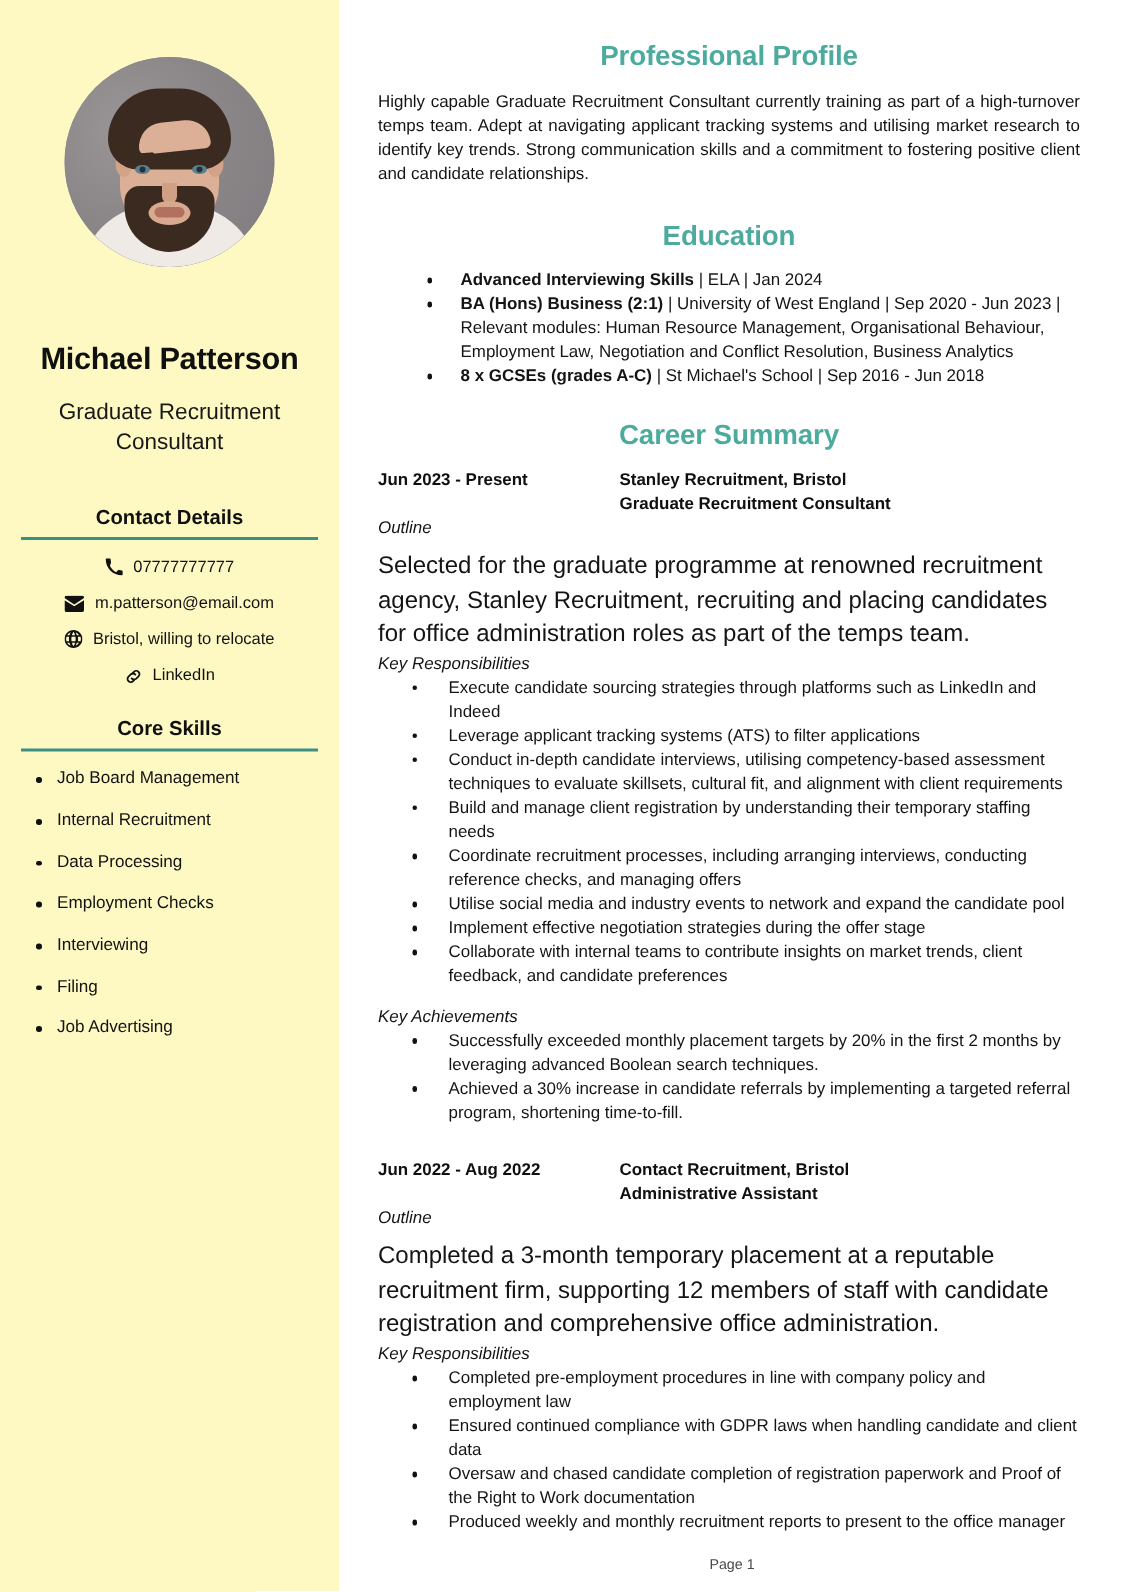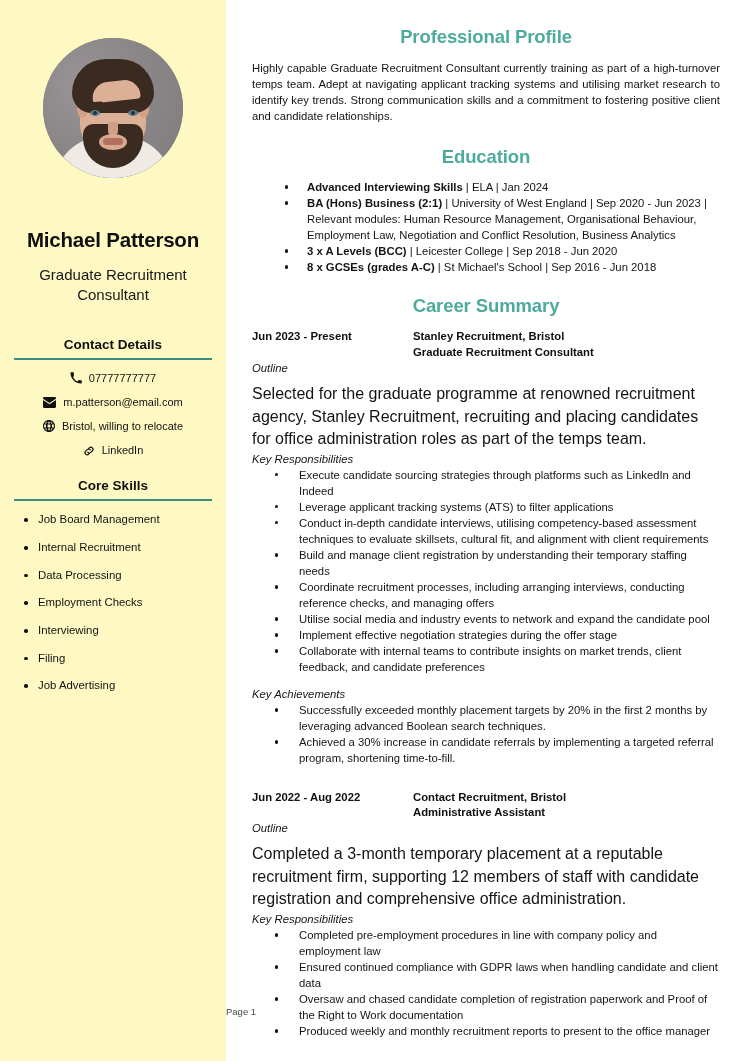--- a/index.html
+++ b/index.html
@@ -266,22 +266,22 @@
     position:absolute; left:0; top:6px;
     width: 3.4px; height: 3.4px;
     background:#111; border-radius:50%;
   }
   .gap-ka { margin-top: 13px; }
   .gap-job2 { margin-top: 23px; }
 
   .footer {
     position: absolute;
     left: 226px; right: 0;
-    bottom: 44px;
-    text-align: left;
+    bottom: 12px;
+    text-align: center;
     font-size: 9.5px;
     color: #4a4a4a;
   }
 </style>
 </head>
 <body>
 
 <div class="page">
 
   <aside class="sidebar">
@@ -369,21 +369,20 @@
 
   <main class="main">
 
     <h2 class="sec-title">Professional Profile</h2>
     <p class="profile-body">Highly capable Graduate Recruitment Consultant currently training as part of a high-turnover temps team. Adept at navigating applicant tracking systems and utilising market research to identify key trends. Strong communication skills and a commitment to fostering positive client and candidate relationships.</p>
 
     <h2 class="sec-title sec-gap-edu">Education</h2>
     <div class="edu-list">
       <div class="edu-item"><b>Advanced Interviewing Skills</b><span> | ELA | Jan 2024</span></div>
       <div class="edu-item"><b>BA (Hons) Business (2:1)</b><span> | University of West England | Sep 2020 - Jun 2023 | Relevant modules: Human Resource Management, Organisational Behaviour, Employment Law, Negotiation and Conflict Resolution, Business Analytics</span></div>
-      <div class="edu-item"><b>3 x A Levels (BCC)</b><span> | Leicester College | Sep 2018 - Jun 2020</span></div>
       <div class="edu-item"><b>8 x GCSEs (grades A-C)</b><span> | St Michael's School | Sep 2016 - Jun 2018</span></div>
     </div>
 
     <h2 class="sec-title sec-gap-career">Career Summary</h2>
 
     <section class="job">
       <div class="job-header">
         <div class="job-dates">Jun 2023 - Present</div>
         <div class="job-meta">
           <div>Stanley Recruitment, Bristol</div>

